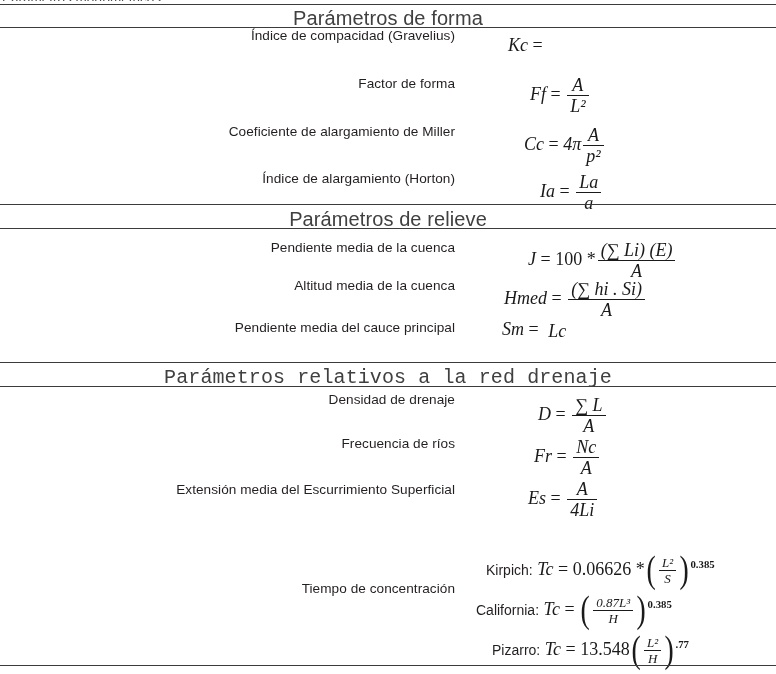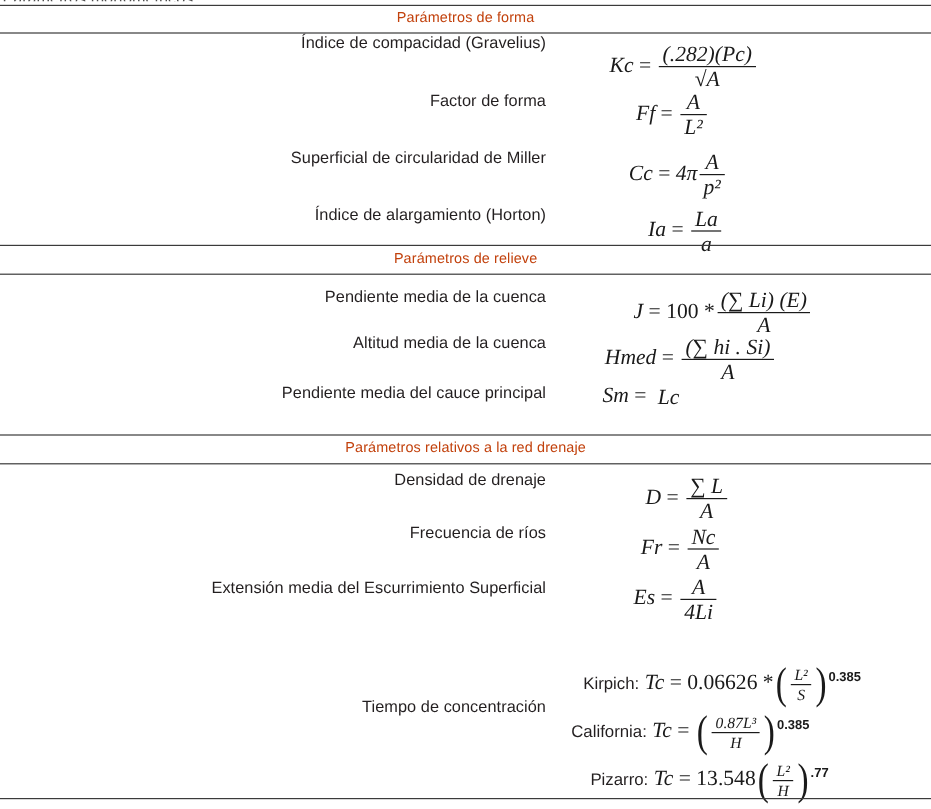--- a/index.html
+++ b/index.html
@@ -39,23 +39,23 @@
     overflow: hidden;
     height: 10px;
   }
 
   
   .section-head {
     position: absolute;
     left: 0;
     width: 776px;
     text-align: center;
-    font-size: 12px;
+    font-size: 20px;
     letter-spacing: .1px;
-    color: #c2410c;
+    color: #404040;
   }
 
   
   .row-label {
     position: absolute;
     left: 0;
     width: 455px;
     text-align: right;
     font-size: 13.6px;
     letter-spacing: .05px;
@@ -87,21 +87,21 @@
   }
   .frac > .den {
     display: block;
     padding: 1px 3px 0 3px;
   }
   .frac.small { font-size: 13px; }
   sup.exp {
     font-style: normal;
     font-size: 0.6em;
     vertical-align: super;
-    font-family: Liberation Sans, sans-serif;
+    font-family: Liberation Serif, serif;
     font-weight: 600;
   }
   .bigparen {
     display: inline-block;
     vertical-align: middle;
     position: relative;
   }
   .bigparen > .pl, .bigparen > .pr {
     display: inline-block;
     font-style: normal;
@@ -124,36 +124,33 @@
 
   <div class="clipped-top">Parámetros morfométricos</div>
 
   <div class="rule" style="top:4px;"></div>
   <div class="section-head" style="top:7px;">Parámetros de forma</div>
   <div class="rule" style="top:27px;"></div>
 
   <div class="row-label" style="top:28px;">Índice de compacidad (Gravelius)</div>
   <div class="math" style="left:508px; top:36px;">
     <span class="up" style="font-style:italic;">Kc</span>
-    <span class="up"> = </span><span class="frac">
-      <span class="num">(.282)(Pc)</span>
-      <span class="den">√A</span>
-    </span>
+    <span class="up"> = </span>
   </div>
 
   <div class="row-label" style="top:76px;">Factor de forma</div>
   <div class="math" style="left:530px; top:76px;">
     <span>Ff</span>
     <span class="up"> = </span><span class="frac">
       <span class="num">A</span>
       <span class="den">L²</span>
     </span>
   </div>
 
-  <div class="row-label" style="top:124px;">Superficial de circularidad de Miller</div>
+  <div class="row-label" style="top:124px;">Coeficiente de alargamiento de Miller</div>
   <div class="math" style="left:524px; top:126px;">
     <span>Cc</span>
     <span class="up"> = </span><span>4π</span><span class="frac">
       <span class="num">A</span>
       <span class="den">p²</span>
     </span>
   </div>
 
   <div class="row-label" style="top:171px;">Índice de alargamiento (Horton)</div>
   <div class="math" style="left:540px; top:173px;">
@@ -188,21 +185,21 @@
 
   <div class="row-label" style="top:320px;">Pendiente media del cauce principal</div>
   <div class="math" style="left:502px; top:320px;font-family:Liberation Serif, serif;">
     <span>Sm</span>
     <span class="up"> = </span><span class="frac">
       <span class="den">Lc</span>
     </span>
   </div>
 
   <div class="rule" style="top:362px;"></div>
-  <div class="section-head" style="top:366px;">Parámetros relativos a la red drenaje</div>
+  <div class="section-head" style="top:366px;font-family:Liberation Mono, monospace;">Parámetros relativos a la red drenaje</div>
   <div class="rule" style="top:386px;"></div>
 
   <div class="row-label" style="top:392px;">Densidad de drenaje</div>
   <div class="math" style="left:538px; top:396px;">
     <span>D</span>
     <span class="up"> = </span><span class="frac">
       <span class="num">∑ L</span>
       <span class="den">A</span>
     </span>
   </div>

